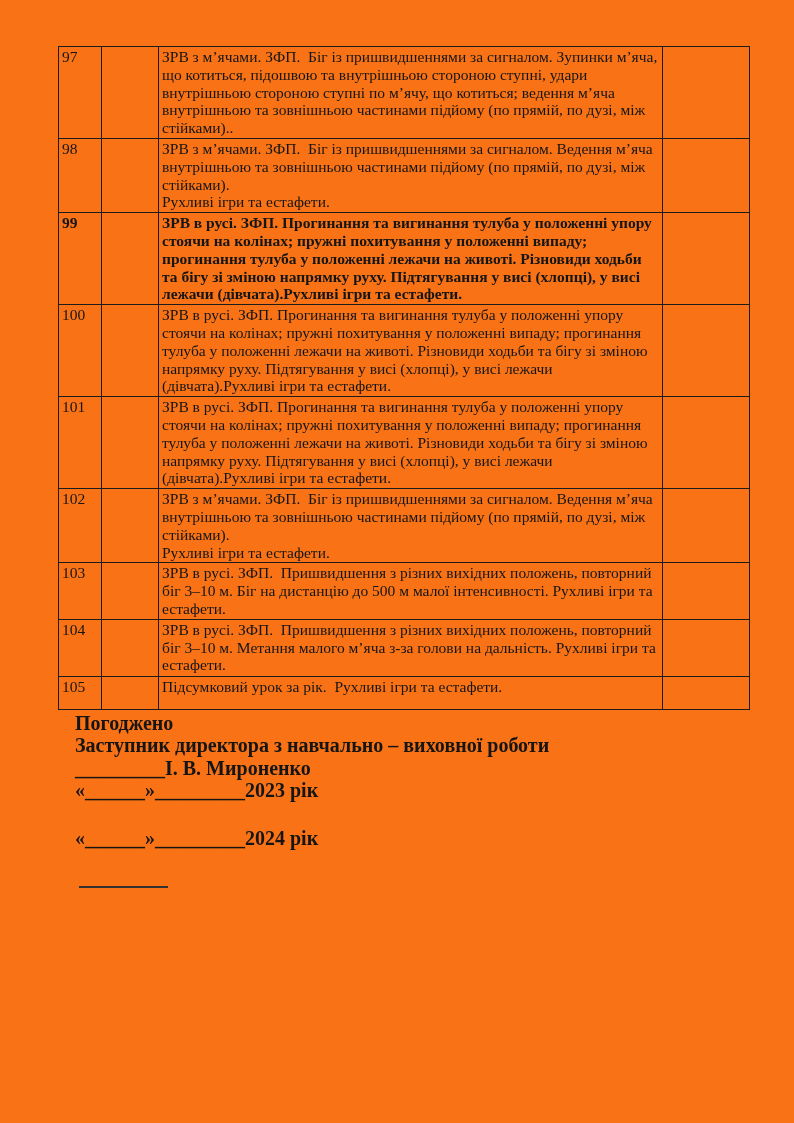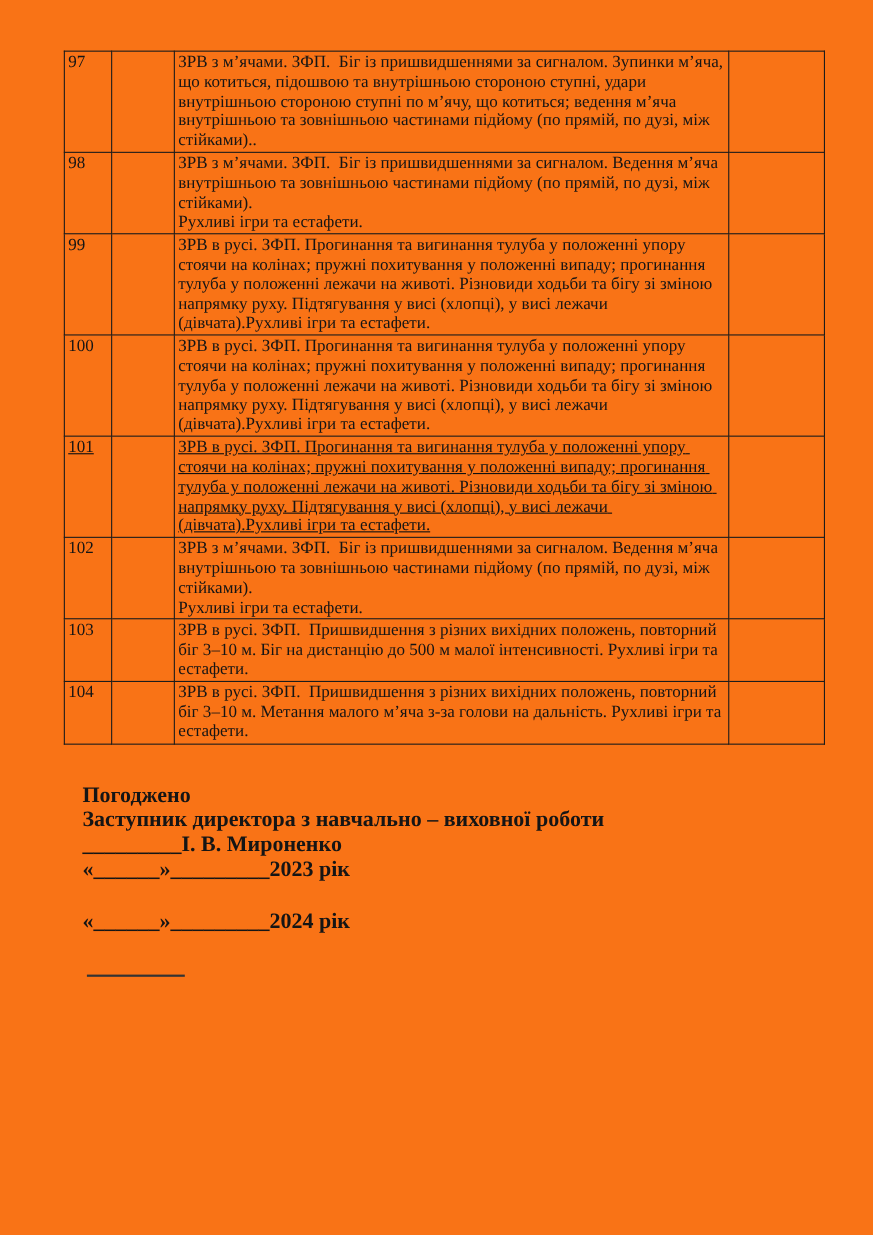--- a/index.html
+++ b/index.html
@@ -31,23 +31,23 @@
     padding: 1px 3px 1px 3px;
     font-size: 15.5px;
     line-height: 17.8px;
     color: #151515;
   }
   td.cell-num   { padding-left: 2px; }
   td.cell-text  { white-space: pre-wrap; }
   
   table.schedule tr:nth-child(1) { height: 71px; }
   table.schedule tr:nth-child(2) { height: 72px; }
-  table.schedule tr:nth-child(3) { height: 90px; }
+  table.schedule tr:nth-child(3) { height: 90px; font-weight: bold; }
   table.schedule tr:nth-child(4) { height: 89px; }
-  table.schedule tr:nth-child(5) { height: 89px; text-decoration: underline; }
+  table.schedule tr:nth-child(5) { height: 89px; }
   table.schedule tr:nth-child(6) { height: 70px; }
   table.schedule tr:nth-child(7) { height: 52px; padding-left: 18px; }
   table.schedule tr:nth-child(8) { height: 57px; }
   table.schedule tr:nth-child(9) { height: 33px; }
   
   .approval {
     position: absolute;
     left: 75px;
     top: 712px;
     font-weight: bold;
@@ -128,20 +128,26 @@
       <td class="cell-note"></td>
     </tr>
 
     <tr>
       <td class="cell-num">104</td>
       <td class="cell-date"></td>
       <td class="cell-text">ЗРВ в русі. ЗФП.  Пришвидшення з різних вихідних положень, повторний біг 3–10 м. Метання малого м’яча з-за голови на дальність. Рухливі ігри та естафети.</td>
       <td class="cell-note"></td>
     </tr>
 
+    <tr>
+      <td class="cell-num">105</td>
+      <td class="cell-date"></td>
+      <td class="cell-text">Підсумковий урок за рік.  Рухливі ігри та естафети.</td>
+      <td class="cell-note"></td>
+    </tr>
   </tbody>
   </table>
 
   <div class="approval">
     <div>Погоджено</div>
     <div>Заступник директора з навчально – виховної роботи</div>
     <div>_________І. В. Мироненко</div>
     <div>«______»_________2023 рік</div>
     <div class="blank-line"></div>
     <div>«______»_________2024 рік</div>

